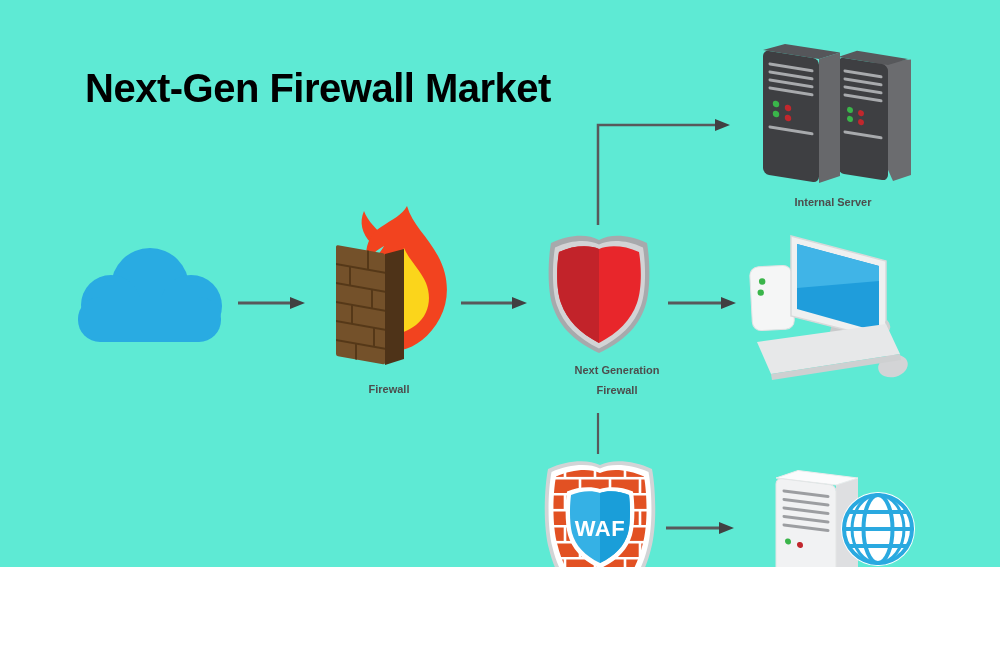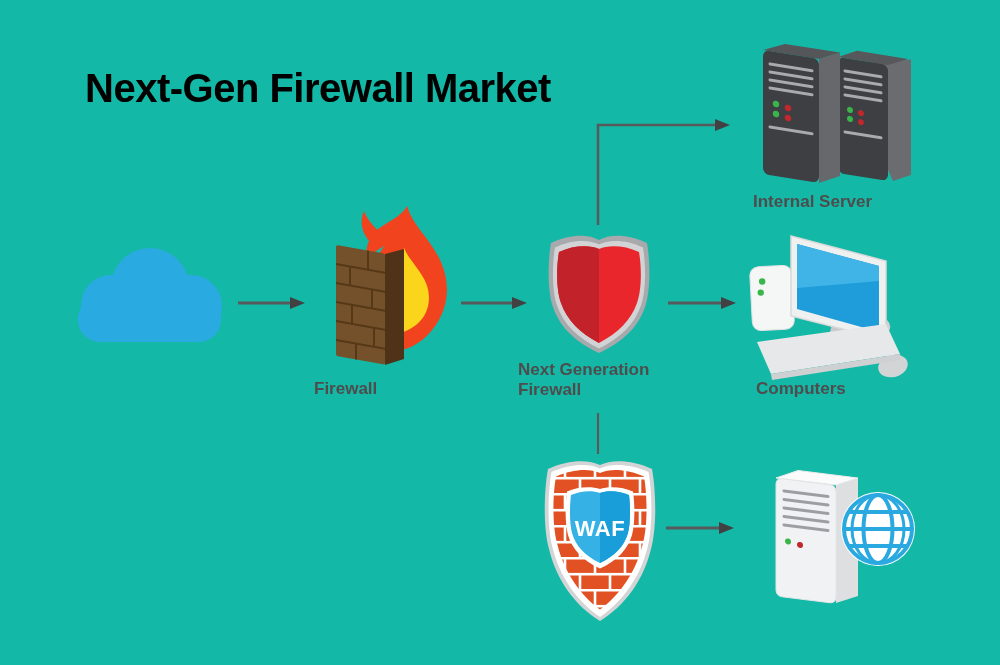--- a/index.html
+++ b/index.html
@@ -1,24 +1,24 @@
 <!DOCTYPE html>
 <html><head>
 <meta charset="utf-8">
 <style>
   html,body{margin:0;padding:0;background:#fff;}
-  .canvas{position:relative;width:1000px;height:665px;background:#14b8a6;overflow:hidden;
+  .canvas{position:relative;width:1000px;height:567px;background:#5eead4;overflow:hidden;
           font-family:"Liberation Sans","DejaVu Sans",sans-serif;}
   .title{position:absolute;left:85px;top:66px;font-size:40px;line-height:44px;
          font-weight:700;color:#000;letter-spacing:-0.5px;white-space:nowrap;}
   .layer{position:absolute;left:0;top:0;width:1000px;height:665px;}
-  .node-label{position:absolute;font-size:17px;line-height:20px;
+  .node-label{position:absolute;text-align:center;font-size:11px;line-height:20px;
               font-weight:600;color:#4d4d4d;white-space:pre-line;}
   .lbl-firewall{left:314px;top:379px;width:150px;}
-  .lbl-ngfw{left:518px;top:360px;width:162px;}
+  .lbl-ngfw{left:536px;top:360px;width:162px;}
   .lbl-iserver{left:753px;top:192px;width:160px;}
   .lbl-computers{left:756px;top:379px;width:160px;}
   .lbl-webserver{left:753px;top:604px;width:160px;}
   svg text.waf-text{font-family:"Liberation Sans","DejaVu Sans",sans-serif;
                     font-size:22px;font-weight:700;letter-spacing:0.5px;}
 </style>
 </head>
 <body>
 
 <div class="canvas">
@@ -186,15 +186,14 @@
         <line x1="844" y1="529" x2="912" y2="529" stroke-width="4" stroke-linecap="round"></line>
         <line x1="850" y1="546" x2="906" y2="546" stroke-width="4" stroke-linecap="round"></line>
       </g>
     </g>
   </svg>
 
   <div class="node-label lbl-firewall">Firewall</div>
   <div class="node-label lbl-ngfw">Next Generation
 Firewall</div>
   <div class="node-label lbl-iserver">Internal Server</div>
-  <div class="node-label lbl-computers">Computers</div>
 
 </div>
 
 </body></html>

